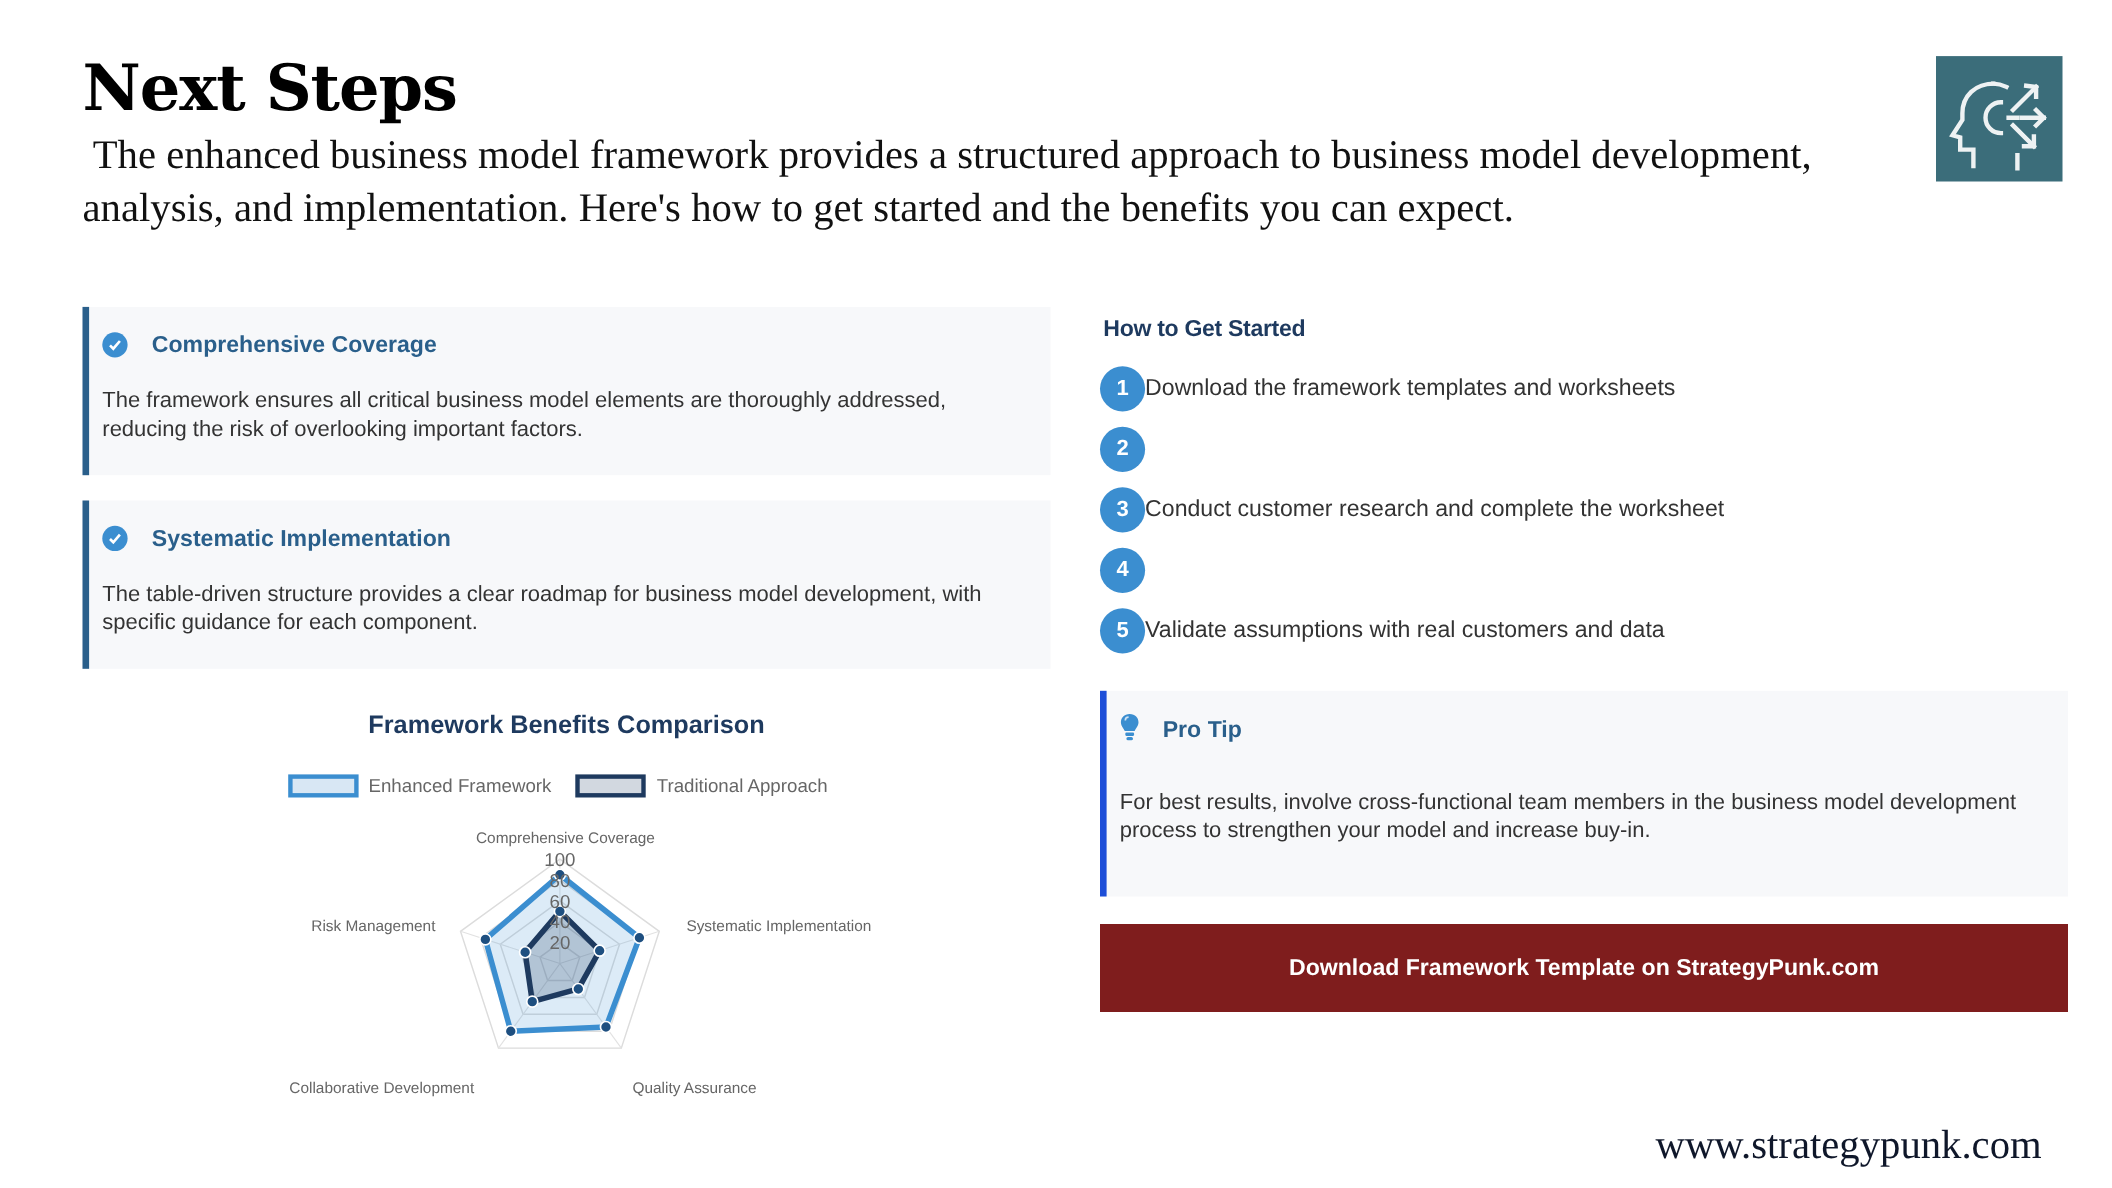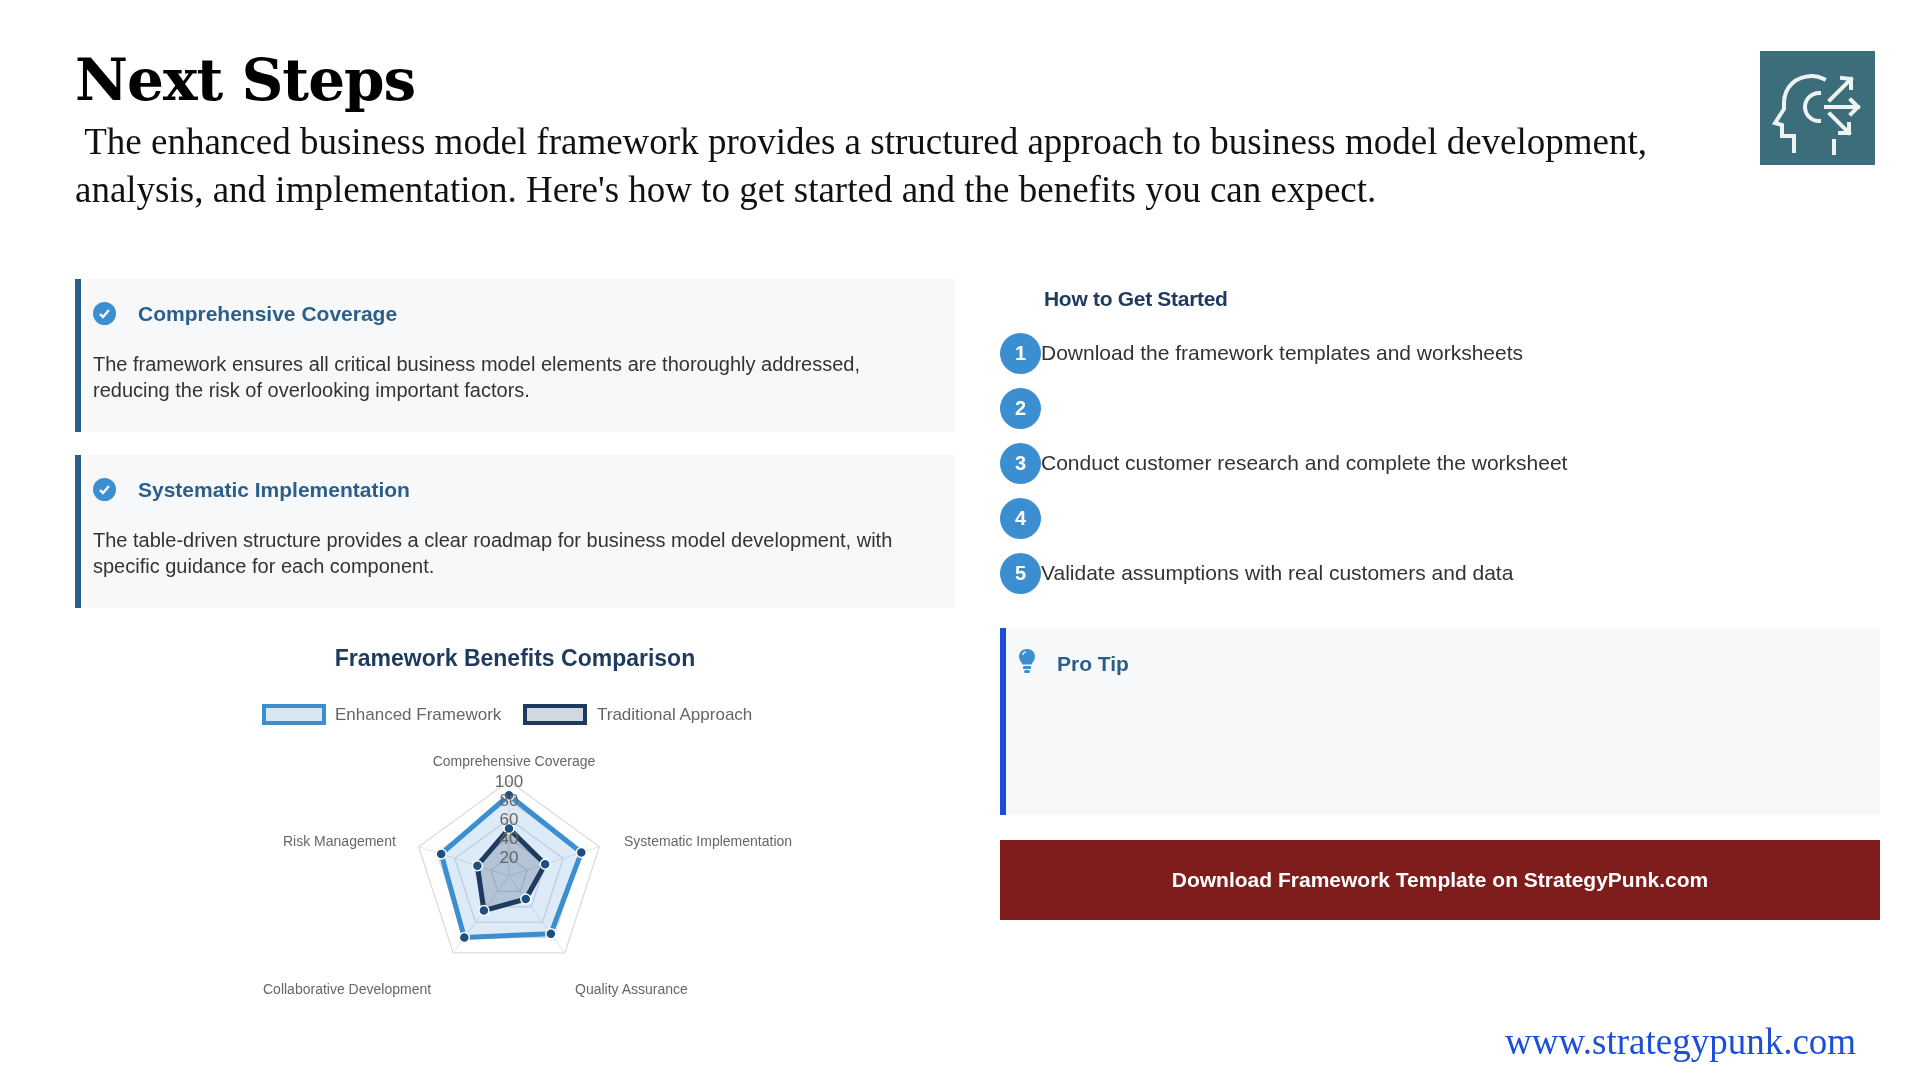--- a/index.html
+++ b/index.html
@@ -5,31 +5,31 @@
   html, body { margin:0; padding:0; }
   body { width:1920px; height:1080px; position:relative; background:#ffffff; overflow:hidden; font-family:"Liberation Sans", sans-serif; }
   .abs { position:absolute; }
   .title { left:75px; top:44px; font-family:"DejaVu Serif", serif; font-weight:bold; font-size:58px; color:#000; letter-spacing:-1px; margin:0; line-height:72px; }
   .subtitle { left:75px; top:118px; width:1620px; font-family:"Liberation Serif", serif; font-size:37px; line-height:48px; color:#111; white-space:pre-wrap; }
   .logo { left:1760px; top:51px; width:115px; height:114px; background:#3b6d7a; }
   .card { left:75px; width:880px; background:#f7f8fa; border-left:6px solid #2a5f8b; box-sizing:border-box; }
   .check { position:absolute; left:12px; width:23px; height:23px; border-radius:50%; background:#3b8ed0; display:flex; align-items:center; justify-content:center; }
   .card-title { position:absolute; left:57px; font-weight:bold; font-size:21px; color:#2a5f8b; white-space:nowrap; }
   .card-text { position:absolute; left:12px; width:820px; font-size:20px; line-height:26px; color:#333; }
-  .how-title { left:1044px; top:287px; font-weight:bold; font-size:21px; color:#1e3a5f; letter-spacing:-0.3px; }
+  .how-title { left:1003px; top:287px; font-weight:bold; font-size:21px; color:#1e3a5f; letter-spacing:-0.3px; }
   .step { left:1000px; height:42px; display:flex; align-items:center; }
   .step-num { width:41px; height:41px; border-radius:50%; background:#3b8ed0; color:#fff; font-weight:bold; font-size:20px; display:flex; align-items:center; justify-content:center; flex-shrink:0; }
   .step-text { font-size:21px; color:#333; white-space:nowrap; }
   .tip { left:1000px; top:628px; width:880px; height:187px; background:#f7f8fa; border-left:6px solid #1d4ed8; box-sizing:border-box; }
   .tip-title { position:absolute; left:51px; top:24px; font-weight:bold; font-size:21px; color:#2a5f8b; }
   .tip-icon { position:absolute; left:12px; top:20px; }
   .tip-text { position:absolute; left:12px; top:88px; width:830px; font-size:20px; line-height:26px; color:#333; }
   .dl-btn { left:1000px; top:840px; width:880px; height:80px; background:#7f1d1d; color:#fff; font-weight:bold; font-size:21px; display:flex; align-items:center; justify-content:center; cursor:pointer; }
   .chart-title { left:265px; top:645px; width:500px; text-align:center; font-weight:bold; font-size:23px; color:#1e3a5f; }
-  .footer { left:1505px; top:1020px; font-family:"Liberation Serif", serif; font-size:37px; color:#1d4ed8; }
+  .footer { left:1505px; top:1020px; font-family:"Liberation Serif", serif; font-size:37px; color:#0f172a; }
   .axis-lbl { font-size:14px; fill:#666; font-family:"Liberation Sans", sans-serif; }
   .legend-lbl { font-size:17px; fill:#666; font-family:"Liberation Sans", sans-serif; }
   .tick-lbl { font-size:17px; fill:#666; font-family:"Liberation Sans", sans-serif; }
 </style>
 </head>
 <body>
 
 <h1 class="abs title">Next Steps</h1>
 <div class="abs subtitle"> The enhanced business model framework provides a structured approach to business model development, analysis, and implementation. Here's how to get started and the benefits you can expect.</div>
 <div class="abs logo">
@@ -142,17 +142,18 @@
 </div>
 
 <div class="abs tip">
   <svg class="tip-icon" width="18" height="26" viewBox="0 0 18 26">
     <path d="M9 1 C4 1 1 4.5 1 8.5 C1 12 3.5 14 4.5 16.5 L13.5 16.5 C14.5 14 17 12 17 8.5 C17 4.5 14 1 9 1 Z" fill="#3b8ed0"></path>
     <rect x="5" y="18" width="8" height="3" rx="1" fill="#3b8ed0"></rect>
     <rect x="6" y="22" width="6" height="3" rx="1.5" fill="#3b8ed0"></rect>
     <path d="M5 7 C5 5 6.5 4 8 4" stroke="#cfe3f4" stroke-width="1.5" fill="none"></path>
   </svg>
   <div class="tip-title">Pro Tip</div>
+  <div class="tip-text">For best results, involve cross-functional team members in the business model development process to strengthen your model and increase buy-in.</div>
 </div>
 
 <div class="abs dl-btn">Download Framework Template on StrategyPunk.com</div>
 
 <div class="abs footer">www.strategypunk.com</div>
 
 </body></html>

